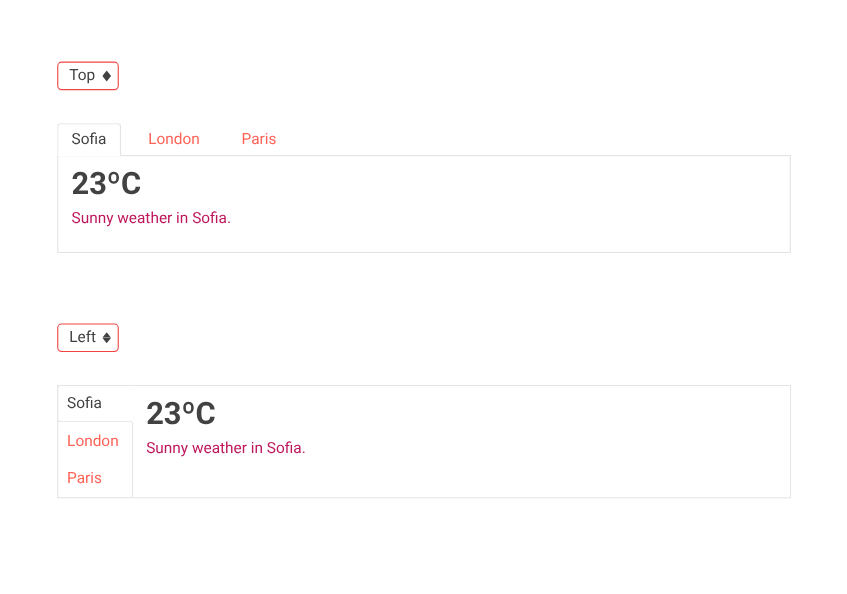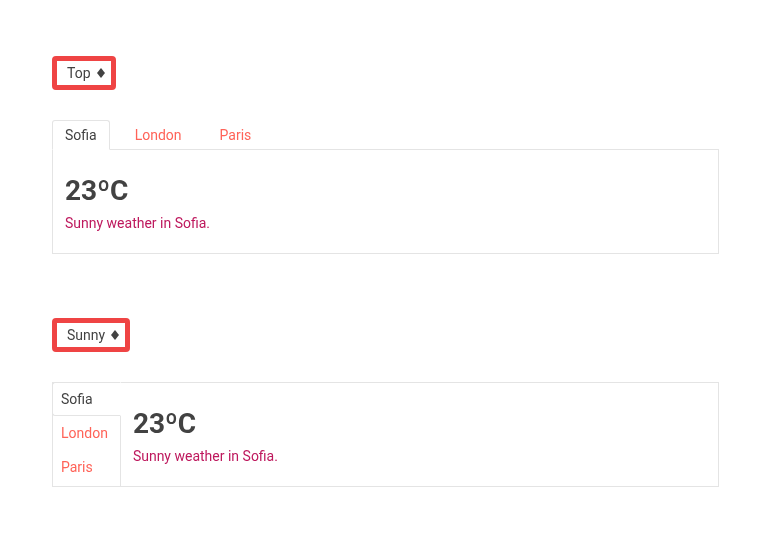--- a/index.html
+++ b/index.html
@@ -12,21 +12,21 @@
     height: 540px;
     color: #424242;
   }
   .page {
     padding: 56px 52px 20px 52px;
   }
   .section { margin-bottom: 64px; }
   .select-wrap {
     display: inline-flex;
     align-items: center;
-    border: 5px solid #ef4444;
+    border: 1px solid #ef4444;
     border-radius: 4px;
     background: #fff;
     padding: 4px 6px 4px 10px;
     font-size: 14px;
     color: #424242;
     margin-bottom: 30px;
     position: relative;
     cursor: pointer;
   }
   .select-wrap .arrows {
@@ -106,21 +106,21 @@
     flex:1;
     border-left:1px solid #e4e4e4;
     padding:8px 12px 22px 12px;
     background:#fff;
   }
 
   .temp{
     font-size:28px;
     font-weight:700;
     color:#424242;
-    margin:16px 0 8px 0;
+    margin:0 0 8px 0;
   }
   .desc{
     font-size:14px;
     color:#be185d;
     margin:0;
   }
 
   .section2{ margin-top: 38px;}
 </style>
 </head>
@@ -155,21 +155,21 @@
       </div>
       <div class="panel">
         <p class="temp">23ºC</p>
         <p class="desc">Sunny weather in Sofia.</p>
       </div>
     </div>
   </div>
 
   <div class="section2">
     <div class="select-wrap">
-      <span>Sunny</span>
+      <span>Left</span>
       <span class="arrows">
         <svg width="8" height="5" viewBox="0 0 8 5">
             <path d="M4 0 L8 5 L0 5 Z" fill="#424242"></path>
           </svg>
         <svg width="8" height="5" viewBox="0 0 8 5">
             <path d="M4 5 L0 0 L8 0 Z" fill="#424242"></path>
           </svg>
       </span>
     </div>
 

